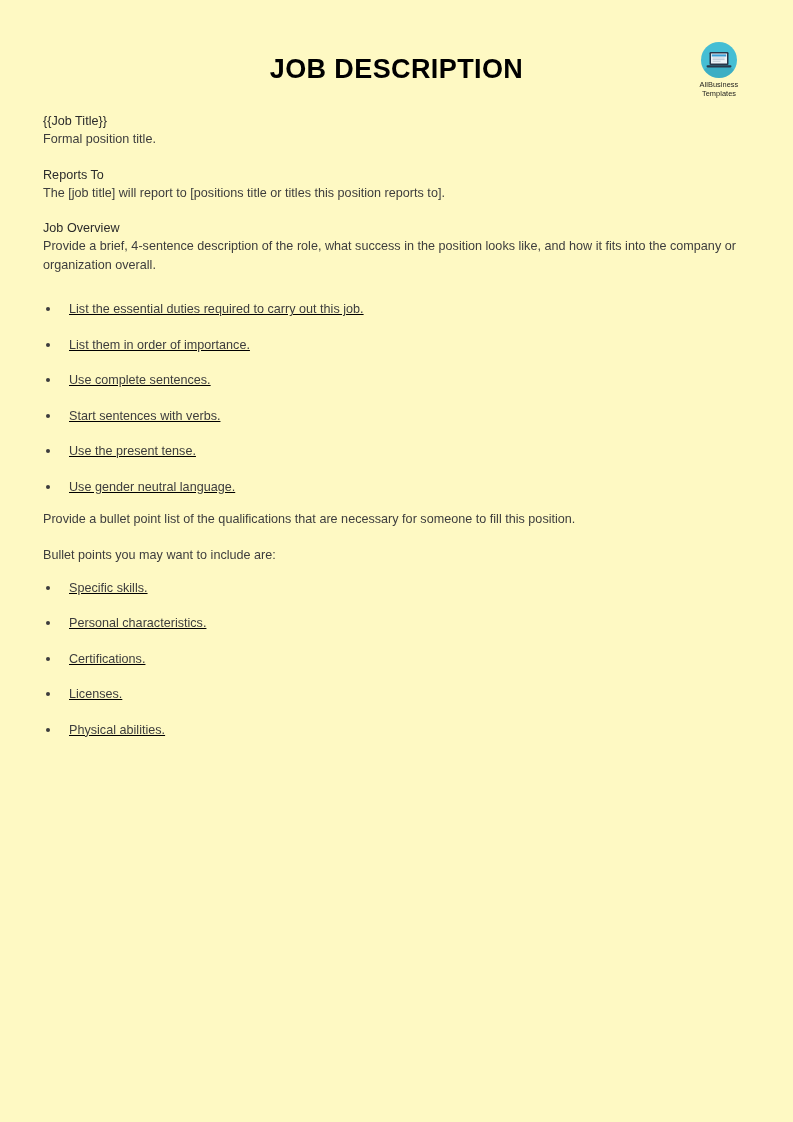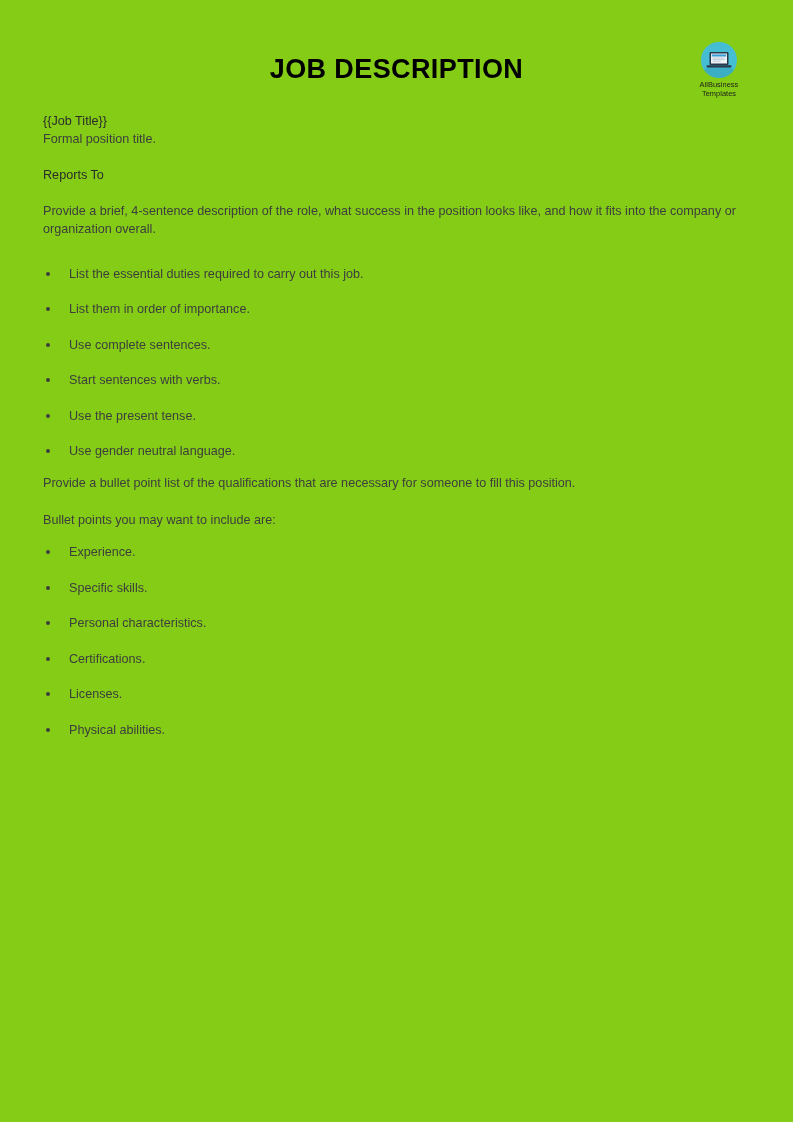--- a/index.html
+++ b/index.html
@@ -12,21 +12,21 @@
     height: 1122px;
     position: relative;
     font-family: "Liberation Sans", sans-serif;
     overflow: hidden;
   }
 
   .page {
     position: relative;
     width: 793px;
     height: 1122px;
-    background: #84cc16;
+    background: #fef9c3;
   }
 
   
   .logo-block {
     position: absolute;
     top: 42px;
     left: 686px;
     width: 66px;
     text-align: center;
   }
@@ -105,20 +105,21 @@
   }
 
   .sec-gap { height: 18px; }
   .sec-gap-sm { height: 12px; }
   .list-gap { height: 14px; }
 
   ul.bullets {
     list-style: none;
     margin: 0;
     padding: 0;
+    text-decoration: underline;
   }
   ul.bullets li {
     position: relative;
     padding-left: 26px;
     font-size: 12.6px;
     color: #3d3d3d;
     line-height: 18px;
     margin-bottom: 17.5px;
     letter-spacing: 0.01px;
   }
@@ -160,23 +161,25 @@
   <div class="doc-title">JOB DESCRIPTION</div>
 
   <div class="content">
 
     <div class="h-sec">{{Job Title}}</div>
     <div class="p-body">Formal position title.</div>
 
     <div class="sec-gap"></div>
 
     <div class="h-sec">Reports To</div>
+    <div class="p-body">The [job title] will report to [positions title or titles this position reports to].</div>
 
     <div class="sec-gap"></div>
 
+    <div class="h-sec">Job Overview</div>
     <div class="p-body">Provide a brief, 4-sentence description of the role, what success in the position looks like, and how it fits into the company or organization overall.</div>
 
     <div class="sec-gap-sm"></div>
 
 
     <div class="list-gap"></div>
 
     <ul class="bullets">
       <li><span class="dot"></span><span>List the essential duties required to carry out this job.</span></li>
       <li><span class="dot"></span><span>List them in order of importance.</span></li>
@@ -190,21 +193,20 @@
 
     <div class="p-body">Provide a bullet point list of the qualifications that are necessary for someone to fill this position.</div>
 
     <div class="sec-gap"></div>
 
     <div class="p-body">Bullet points you may want to include are:</div>
 
     <div class="list-gap"></div>
 
     <ul class="bullets">
-      <li><span class="dot"></span><span>Experience.</span></li>
       <li><span class="dot"></span><span>Specific skills.</span></li>
       <li><span class="dot"></span><span>Personal characteristics.</span></li>
       <li><span class="dot"></span><span>Certifications.</span></li>
       <li><span class="dot"></span><span>Licenses.</span></li>
       <li><span class="dot"></span><span>Physical abilities.</span></li>
     </ul>
 
   </div>
 </div>
 

